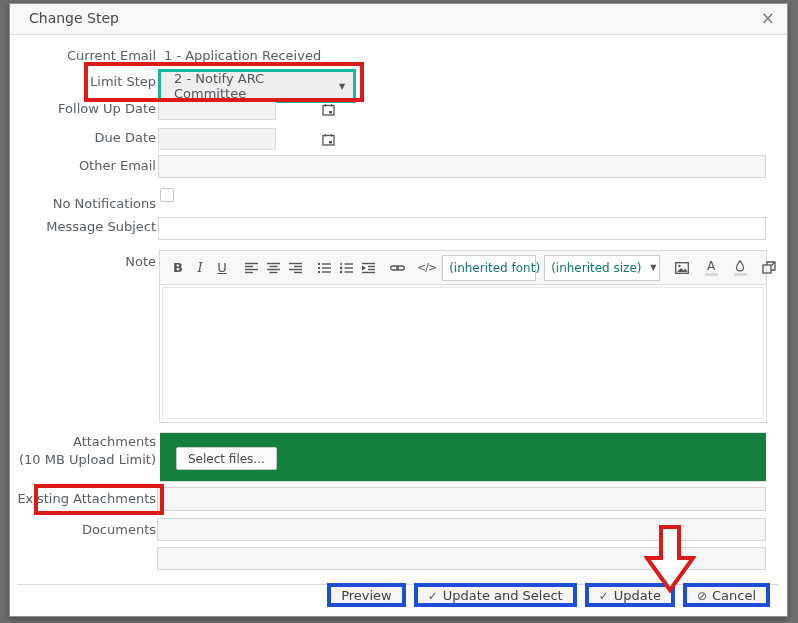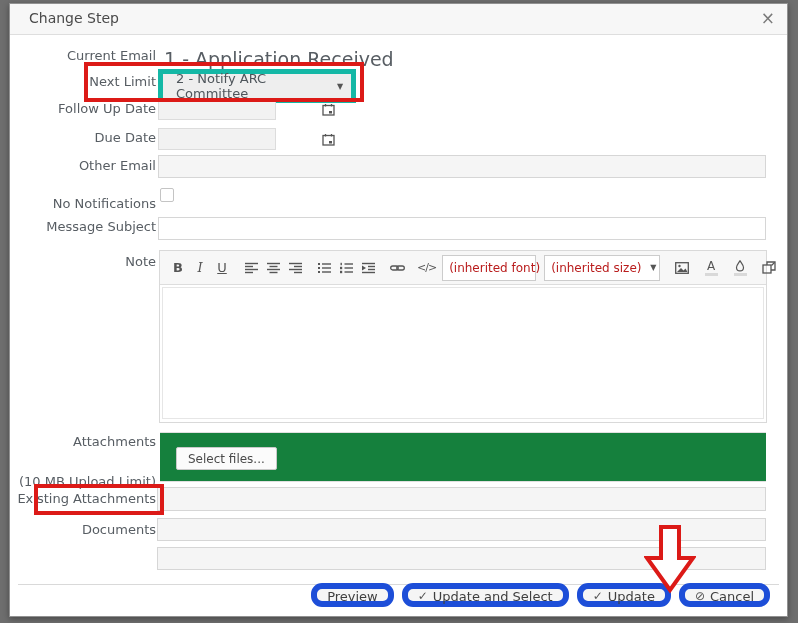--- a/index.html
+++ b/index.html
@@ -22,31 +22,31 @@
     position:absolute;left:19px;top:6px;font-size:14px;color:#4a4a4a;
   }
   .modal-close{
     position:absolute;right:12px;top:4px;font-size:17px;color:#7a7a7a;
     cursor:pointer;line-height:20px;
   }
   .flabel{
     position:absolute;left:0;width:146px;text-align:right;
     font-size:13px;color:#575d63;line-height:16px;
   }
-  .fvalue{position:absolute;font-size:19px;color:#575d63;}
+  .fvalue{position:absolute;font-size:13px;color:#575d63;}
   .txt{
     position:absolute;box-sizing:border-box;border:1px solid #d6d6d6;
     background:#fff;font-family:inherit;font-size:12px;color:#444;
     padding:0 6px;outline:none;
   }
   .txt.grey{background:#f5f5f5;}
   
   .select{
     position:absolute;left:148px;top:65px;width:198px;height:34px;
-    background:#eeeeee;border:5px solid #14b8a6;box-sizing:border-box;
+    background:#eeeeee;border:3px solid #14b8a6;box-sizing:border-box;
     display:flex;align-items:center;cursor:pointer;
   }
   .select .sel-text{flex:1;padding-left:13px;font-size:13px;color:#4e555b;}
   .select .sel-arrow{width:22px;font-size:8px;color:#555;text-align:center;}
   
   .datepicker{
     position:absolute;left:148px;width:118px;height:22px;
     background:#f2f2f2;border:1px solid #dcdcdc;box-sizing:border-box;
     display:flex;align-items:center;
   }
@@ -72,21 +72,21 @@
   }
   .tool.gap{margin-left:9px;}
   .tool-b{font-weight:bold;font-size:13px;}
   .tool-i{font-style:italic;font-family:"DejaVu Serif",serif;font-size:13px;}
   .tool-u{text-decoration:underline;font-size:13px;}
   .tool-code{font-size:11px;letter-spacing:-1px;}
   .tb-dd{
     height:24px;border:1px solid #ccc;background:#fff;display:flex;align-items:center;
     margin:0 4px;cursor:pointer;flex:0 0 auto;
   }
-  .tb-dd .dd-text{font-size:12px;color:#b91c1c;padding:0 6px;white-space:nowrap;}
+  .tb-dd .dd-text{font-size:12px;color:#0f766e;padding:0 6px;white-space:nowrap;}
   .tb-dd .dd-arrow{width:18px;text-align:center;font-size:8px;color:#555;}
   .color-tool{display:flex;flex-direction:column;align-items:center;justify-content:center;}
   .color-tool .letter{font-size:12px;line-height:12px;color:#555;}
   .color-bar{width:13px;height:3px;background:#d9d9d9;margin-top:1px;}
   .editor-content{
     margin:2px;height:130px;border:1px solid #e6e6e6;background:#fff;outline:none;
   }
   
   .attach-panel{
     position:absolute;left:150px;top:428px;width:606px;height:50px;
@@ -99,23 +99,23 @@
     font-family:inherit;font-size:12px;color:#4a4a4a;cursor:pointer;
   }
   
   .footer-divider{position:absolute;left:8px;right:8px;top:580px;height:1px;background:#d9d9d9;}
   .footer{
     position:absolute;left:0;right:0;bottom:0;height:33px;
     display:flex;justify-content:flex-end;align-items:flex-start;gap:8px;
     padding-right:17px;
   }
   .btn{
-    height:24px;padding:0 10px;background:#f5f5f5;border:6px solid #1d4ed8;
-    border-radius:11px;font-family:inherit;font-size:13px;color:#3f3f3f;
-    display:flex;align-items:flex-start;gap:5px;cursor:pointer;
+    height:24px;padding:0 10px;background:#f5f5f5;border:4px solid #1d4ed8;
+    border-radius:0;font-family:inherit;font-size:13px;color:#3f3f3f;
+    display:flex;align-items:flex-end;gap:5px;cursor:pointer;
   }
   .btn .btn-icon{font-size:12px;color:#555;}
   
   .anno-box{position:absolute;border:4px solid #dc1a17;box-sizing:border-box;pointer-events:none;z-index:50;}
   .anno-box-next{left:74px;top:58px;width:280px;height:40px;}
   .anno-box-existing{left:24px;top:480px;width:130px;height:31px;}
   .anno-arrow{position:absolute;left:634px;top:520px;z-index:51;pointer-events:none;}
   svg.icon{display:block;}
 </style>
 </head>
@@ -124,21 +124,21 @@
 <div class="modal">
 
   <div class="modal-header">
     <div class="modal-title">Change Step</div>
     <div class="modal-close">×</div>
   </div>
 
   <div class="flabel" style="top:44px">Current Email</div>
   <div class="fvalue" style="left:154px;top:44px">1 - Application Received</div>
 
-  <div class="flabel" style="top:70px">Next Limit</div>
+  <div class="flabel" style="top:70px">Limit Step</div>
   <div class="select">
     <span class="sel-text">2 - Notify ARC Committee</span>
     <span class="sel-arrow">▼</span>
   </div>
 
   <div class="flabel" style="top:97px">Follow Up Date</div>
   <div class="datepicker" style="top:94px">
     <input class="dp-input" value="" style="">
     <span class="dp-btn">
       <svg class="icon" width="13" height="13" viewBox="0 0 13 13">
@@ -286,21 +286,21 @@
             <rect x="1" y="4" width="8" height="8" fill="none" stroke="#555" stroke-width="1.3"></rect>
             <path d="M5 4 V1 H13 V9 H9" fill="none" stroke="#555" stroke-width="1.3"></path>
             <line x1="9.5" y1="4.5" x2="12.5" y2="1.5" stroke="#555" stroke-width="1.3"></line>
           </svg>
         </span>
     </div>
     <div class="editor-content" contenteditable="true" style=""></div>
   </div>
 
   <div class="flabel" style="top:430px">Attachments</div>
-  <div class="flabel" style="top:470px">(10 MB Upload Limit)</div>
+  <div class="flabel" style="top:448px">(10 MB Upload Limit)</div>
   <div class="attach-panel">
     <button class="select-files-btn">Select files...</button>
   </div>
 
   <div class="flabel" style="top:487px">Existing Attachments</div>
   <input class="txt grey" style="left: 147px; top: 483px; width: 609px; height: 24px;" value="">
 
   <div class="flabel" style="top:518px">Documents</div>
   <input class="txt grey" style="left: 147px; top: 514px; width: 609px; height: 23px;" value="">
 

